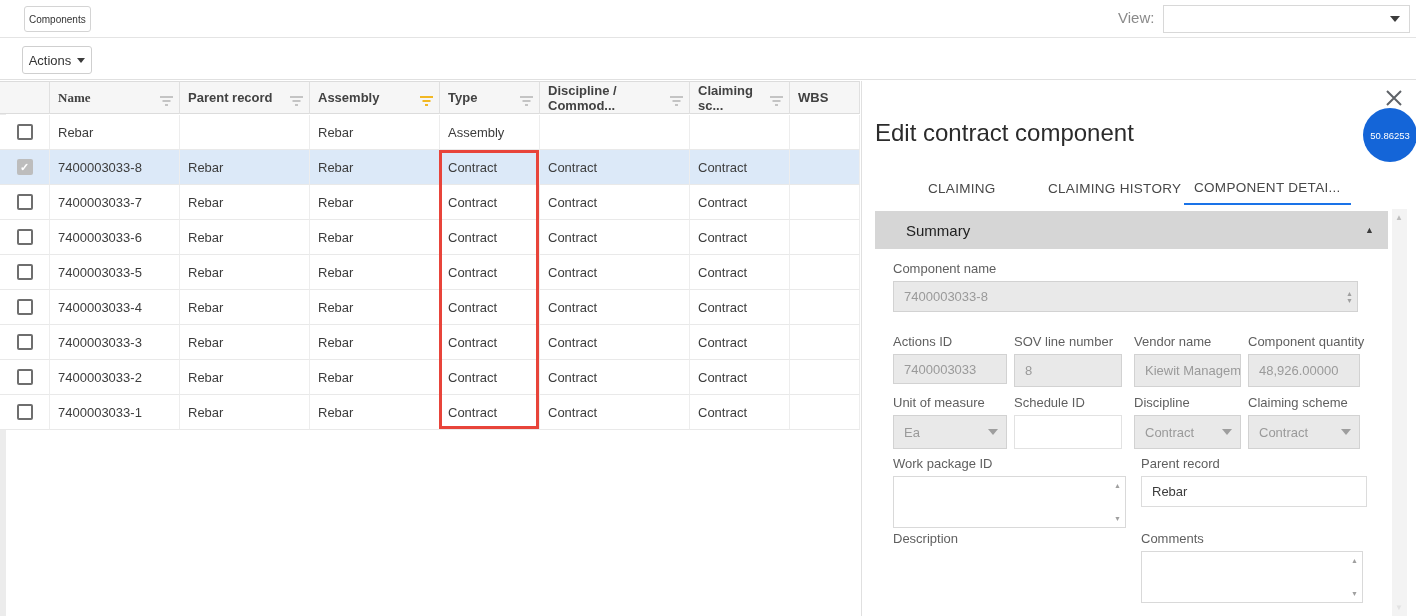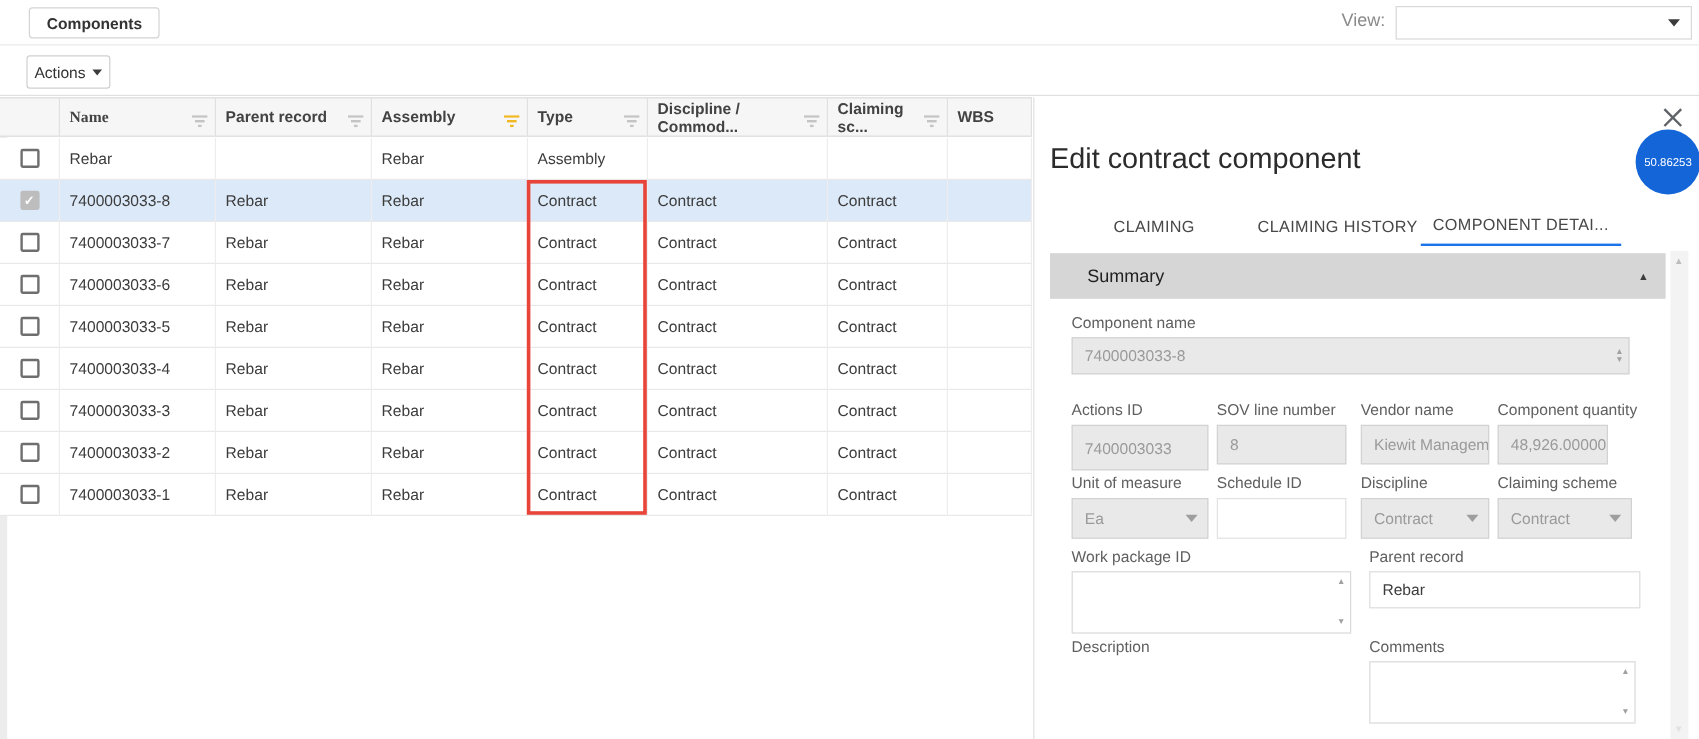--- a/index.html
+++ b/index.html
@@ -2,23 +2,23 @@
 <html><head>
 <meta charset="utf-8">
 <style>
   * { box-sizing: border-box; margin: 0; padding: 0; }
   html,body { width:1416px; height:616px; overflow:hidden; background:#fff;
     font-family:"Liberation Sans", sans-serif; position:relative; color:#3c3c3c; }
 
   
   .topbar { position:absolute; left:0; top:0; width:1416px; height:38px; background:#fff;
     border-bottom:1px solid #e4e4e4; }
-  .page-tab { position:absolute; left:24px; top:6px; height:26px; padding:0 14px; background:#fff;
+  .page-tab { position:absolute; left:24px; top:6px; height:26px; padding:0 4px; background:#fff;
     border:1px solid #d4d4d4; border-radius:3px; display:flex; align-items:center;
-    font-size:13px; font-weight:bold; color:#333; }
+    font-size:10px; font-weight:normal; color:#333; }
   .view-label { position:absolute; left:1118px; top:9px; font-size:15px; color:#8a8a8a; }
   .view-select { position:absolute; left:1163px; top:5px; width:247px; height:28px; background:#fff;
     border:1px solid #d8d8d8; }
   .view-select .caret { position:absolute; right:9px; top:10px; }
 
   .caret { width:0; height:0; border-left:5px solid transparent; border-right:5px solid transparent;
     border-top:6px solid #3c3c3c; display:inline-block; }
 
   
   .toolbar { position:absolute; left:0; top:38px; width:1416px; height:42px; background:#fff;
@@ -376,30 +376,30 @@
   <span class="flabel" style="left:31px;top:180px">Component name</span>
   <div class="fctrl disabled" style="left:31px;top:200px;width:465px;height:31px">
     <span>7400003033-8</span>
     <span class="spin mid">▲<br>▼</span>
   </div>
 
   <span class="flabel" style="left:31px;top:253px">Actions ID</span>
   <span class="flabel" style="left:152px;top:253px">SOV line number</span>
   <span class="flabel" style="left:272px;top:253px">Vendor name</span>
   <span class="flabel" style="left:386px;top:253px">Component quantity</span>
-  <div class="fctrl disabled" style="left:31px;top:273px;width:114px;height:38px">
+  <div class="fctrl disabled" style="left:31px;top:273px;width:114px;height:30px">
       <span>7400003033</span>
     </div>
   <div class="fctrl disabled" style="left:152px;top:273px;width:108px;height:33px">
       <span>8</span>
     </div>
   <div class="fctrl disabled" style="left:272px;top:273px;width:107px;height:33px">
       <span>Kiewit Managemen</span>
     </div>
-  <div class="fctrl disabled" style="left:386px;top:273px;width:92px;height:33px">
+  <div class="fctrl disabled" style="left:386px;top:273px;width:112px;height:33px">
       <span>48,926.00000</span>
     </div>
 
   <span class="flabel" style="left:31px;top:314px">Unit of measure</span>
   <span class="flabel" style="left:152px;top:314px">Schedule ID</span>
   <span class="flabel" style="left:272px;top:314px">Discipline</span>
   <span class="flabel" style="left:386px;top:314px">Claiming scheme</span>
   <div class="fctrl disabled" style="left:31px;top:334px;width:114px;height:34px">
       <span>Ea</span>
       <span class="dd"></span>

